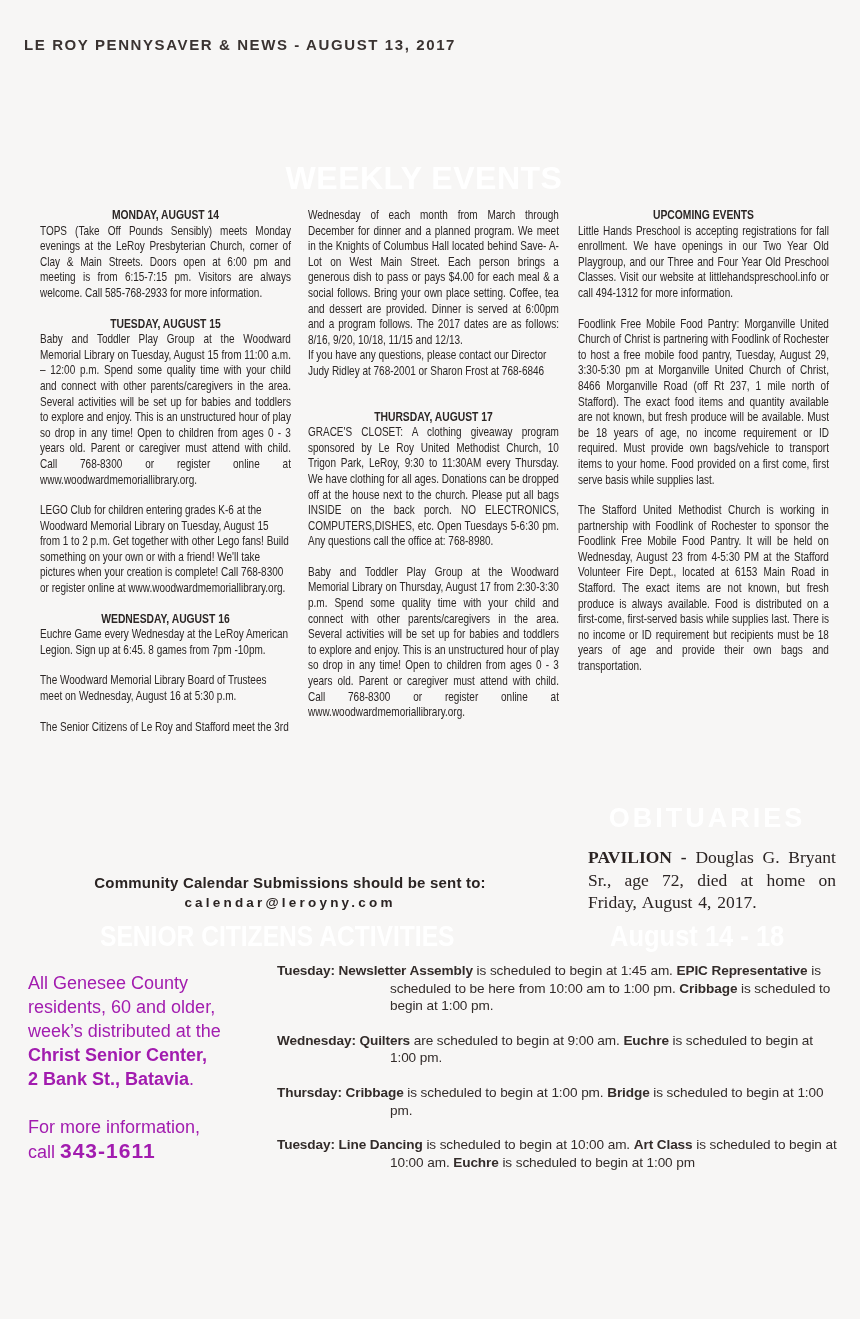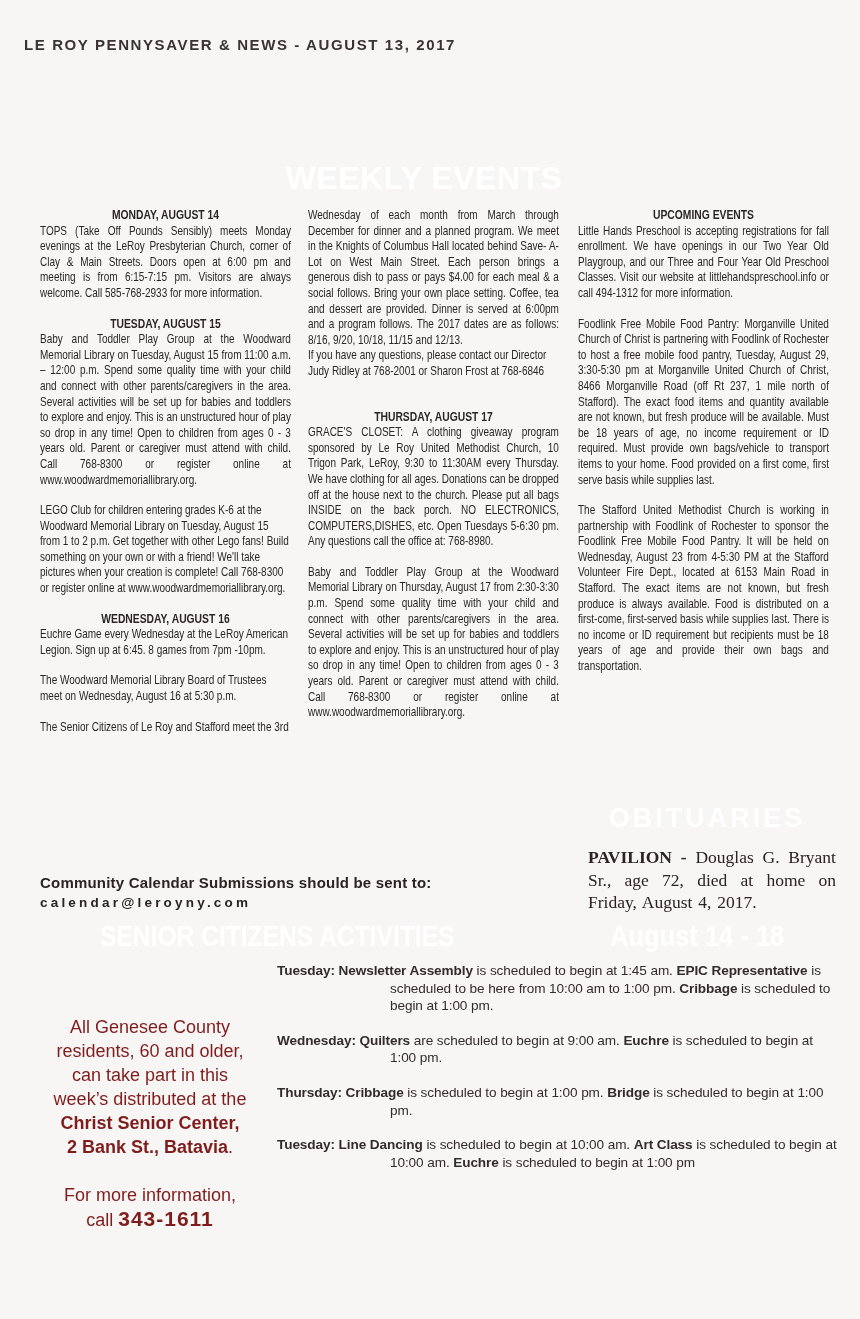--- a/index.html
+++ b/index.html
@@ -30,36 +30,36 @@
     position:absolute;top:803px;left:578px;width:258px;text-align:center;
     color:#ffffff;font-weight:bold;font-size:27px;letter-spacing:3px;
   }
   .obituary{
     position:absolute;top:846px;left:588px;width:248px;
     font-family:"Liberation Serif",serif;font-size:17.5px;line-height:22.5px;
     text-align:justify;color:#2b2423;word-spacing:1.5px;
   }
   .obituary .b{font-weight:bold;font-family:Liberation Serif, serif;}
   .calendar-note{
-    position:absolute;top:874px;left:40px;width:500px;
+    position:absolute;top:874px;left:40px;width:500px;text-align:center;
     font-weight:bold;color:#2b2423;
   }
   .calendar-note .l1{font-size:15px;letter-spacing:.2px;}
   .calendar-note .l2{font-size:13.5px;letter-spacing:3.2px;margin-top:4px;}
   .senior-title{
     position:absolute;top:919px;left:100px;color:#ffffff;font-weight:bold;
     font-size:30px;transform:scaleX(.82);transform-origin:left top;white-space:nowrap;
   }
   .senior-dates{
     position:absolute;top:919px;left:610px;color:#ffffff;font-weight:bold;
     font-size:30px;transform:scaleX(.85);transform-origin:left top;white-space:nowrap;
   }
   .info-box{
-    position:absolute;top:1015px;left:28px;width:244px;text-align:center;
-    font-size:18px;line-height:24px;color:#7f1d1d;
+    position:absolute;top:971px;left:28px;width:244px;text-align:left;
+    font-size:18px;line-height:24px;color:#a21caf;
   }
   .info-line{min-height:24px;}
   .info-blank{height:24px;}
   .b{font-weight:bold;}
   .big{font-size:21px;letter-spacing:1px;}
   .schedule{
     position:absolute;top:962px;left:277px;width:560px;
     font-size:13.6px;line-height:17.6px;letter-spacing:-.1px;color:#332c2a;
   }
   .sched-row{padding-left:113px;text-indent:-113px;margin-bottom:17px;}
@@ -115,21 +115,20 @@
     <div class="l1">Community Calendar Submissions should be sent to:</div>
     <div class="l2">calendar@leroyny.com</div>
   </div>
 
   <div class="senior-title">SENIOR CITIZENS ACTIVITIES</div>
   <div class="senior-dates">August 14 - 18</div>
 
   <div class="info-box">
       <div class="info-line"><span>All Genesee County</span></div>
       <div class="info-line"><span>residents, 60 and older,</span></div>
-      <div class="info-line"><span>can take part in this</span></div>
       <div class="info-line"><span>week’s distributed at the</span></div>
       <div class="info-line"><span class="b">Christ Senior Center,</span></div>
       <div class="info-line"><span class="b">2 Bank St., Batavia</span><span>.</span></div>
       <div class="info-blank"></div>
       <div class="info-line"><span>For more information,</span></div>
       <div class="info-line"><span>call </span><span class="b big">343-1611</span></div>
     </div>
 
   <div class="schedule">
       <div class="sched-row"><span class="b">Tuesday:  Newsletter Assembly</span><span> is scheduled to begin at 1:45 am. </span><span class="b">EPIC Representative</span><span> is scheduled to be here from 10:00 am to 1:00 pm. </span><span class="b">Cribbage</span><span> is scheduled to begin at 1:00 pm.</span></div>

